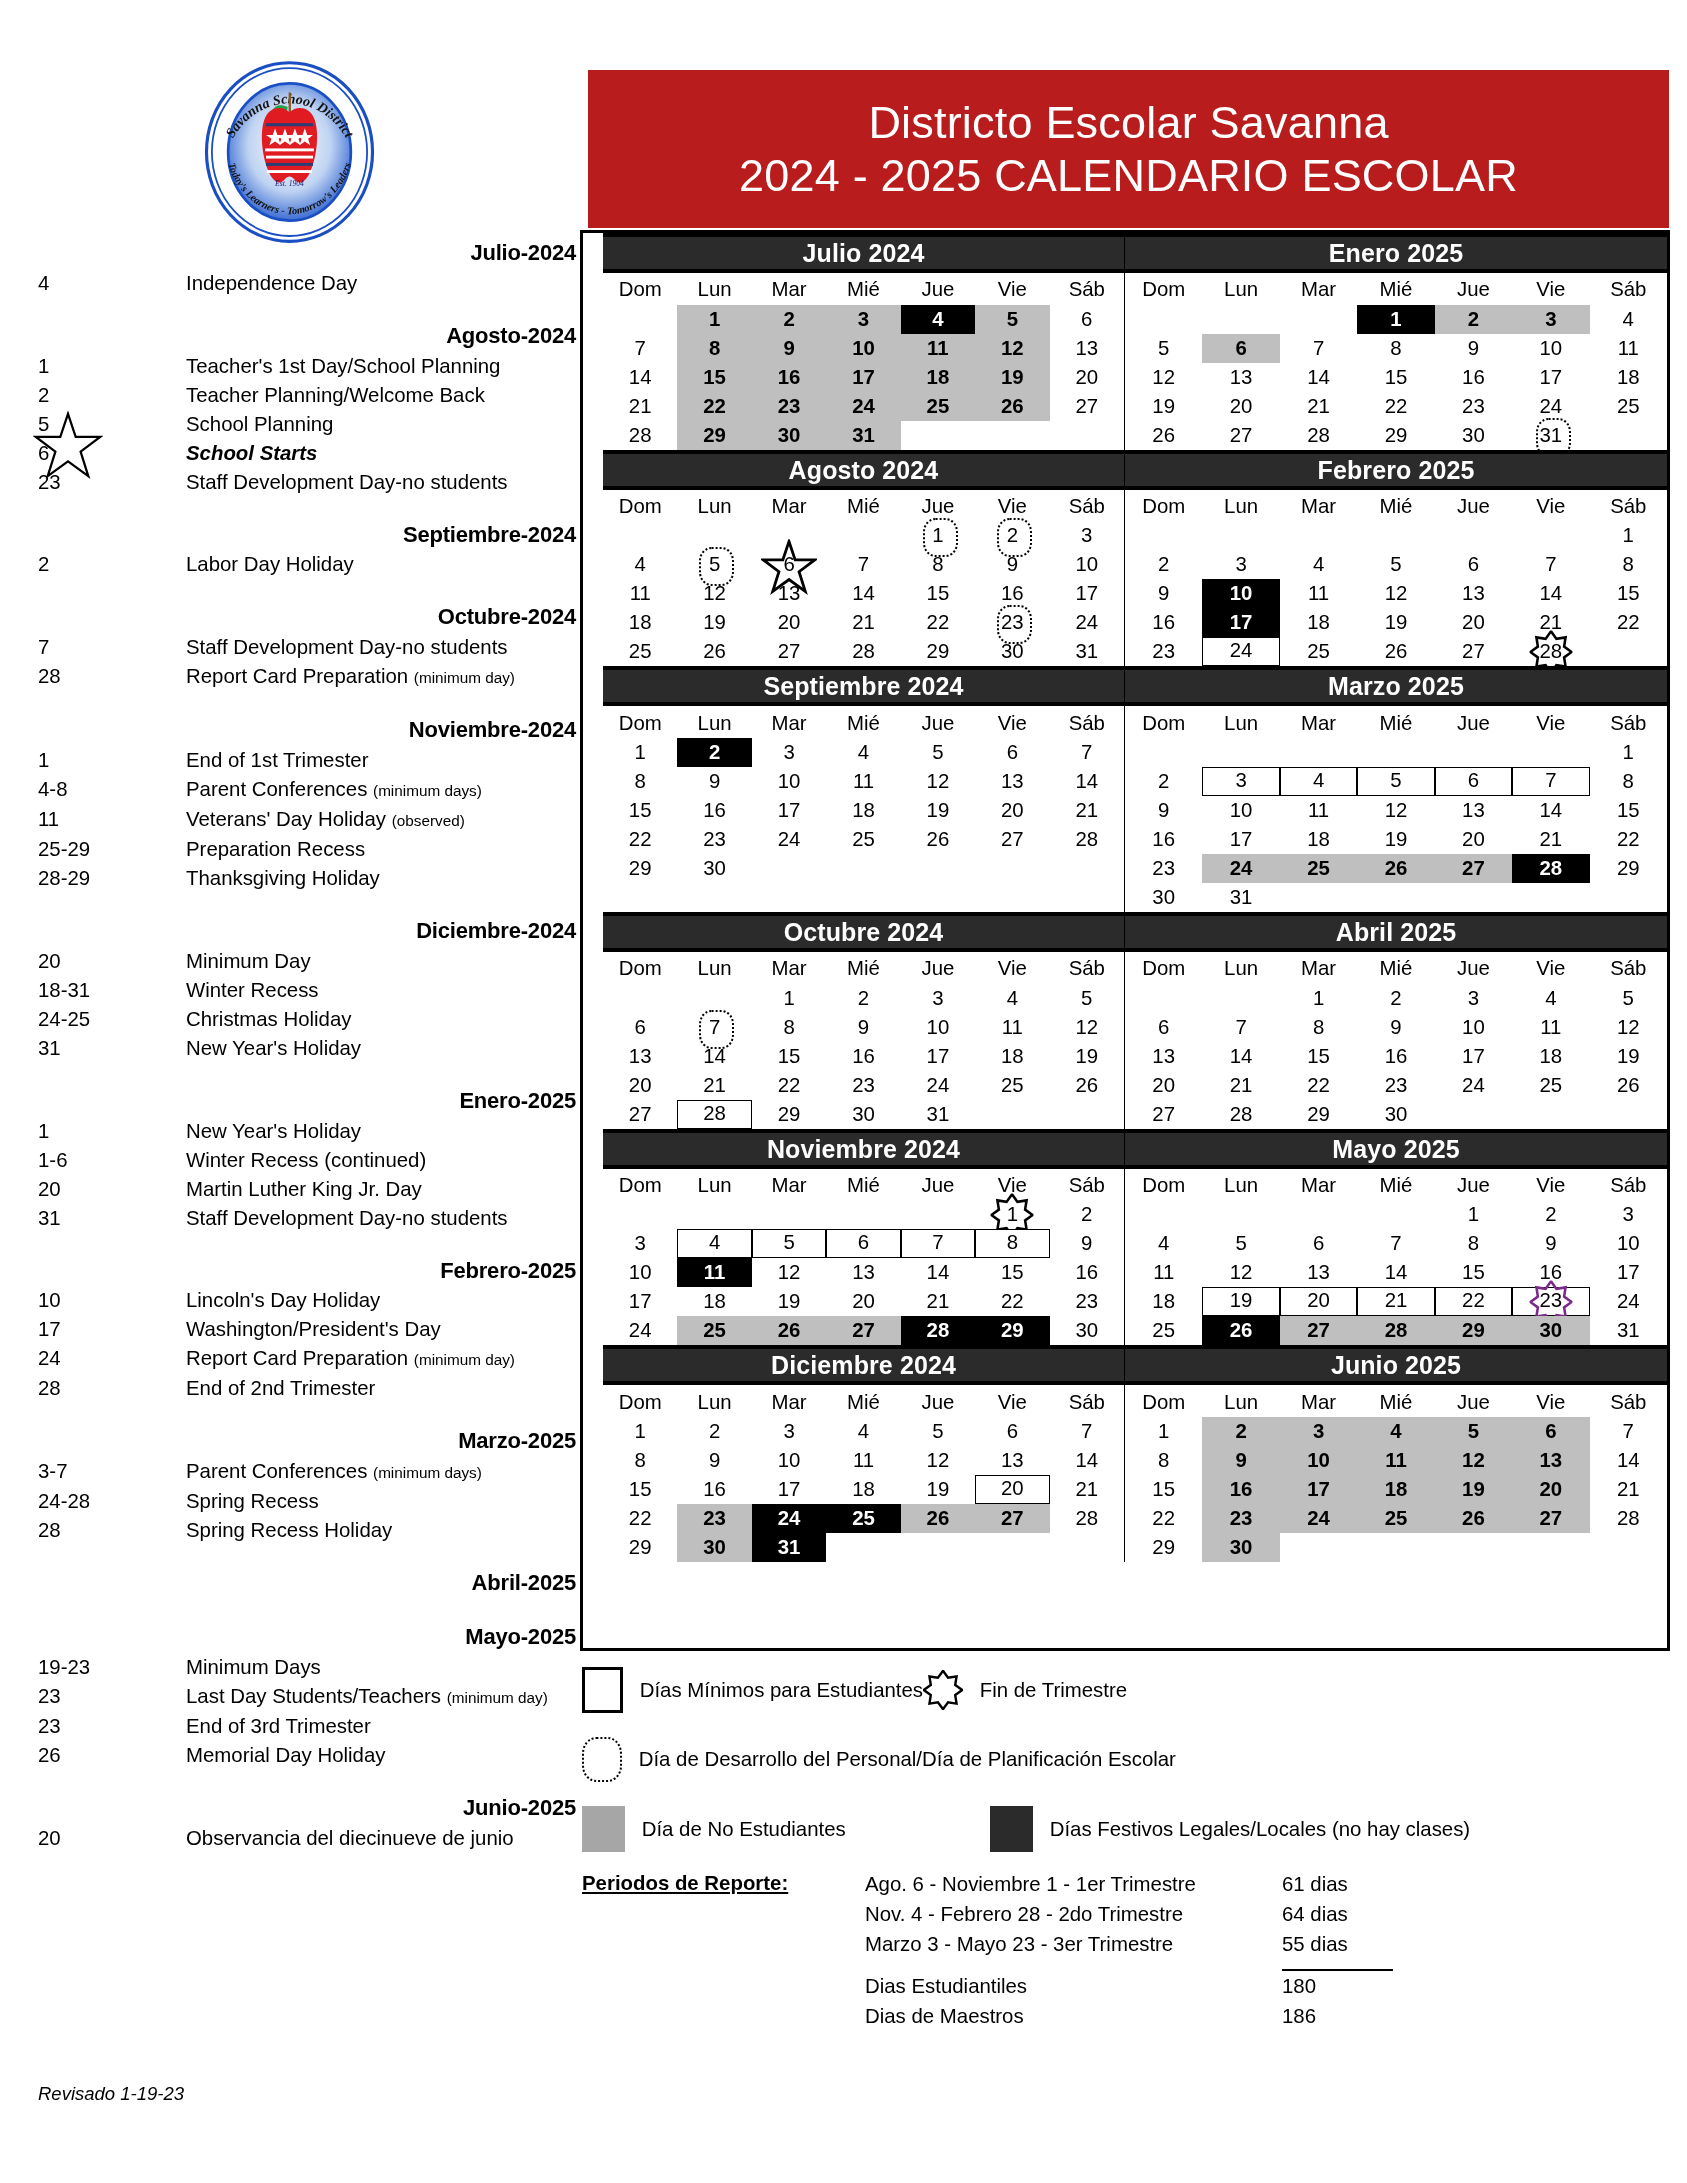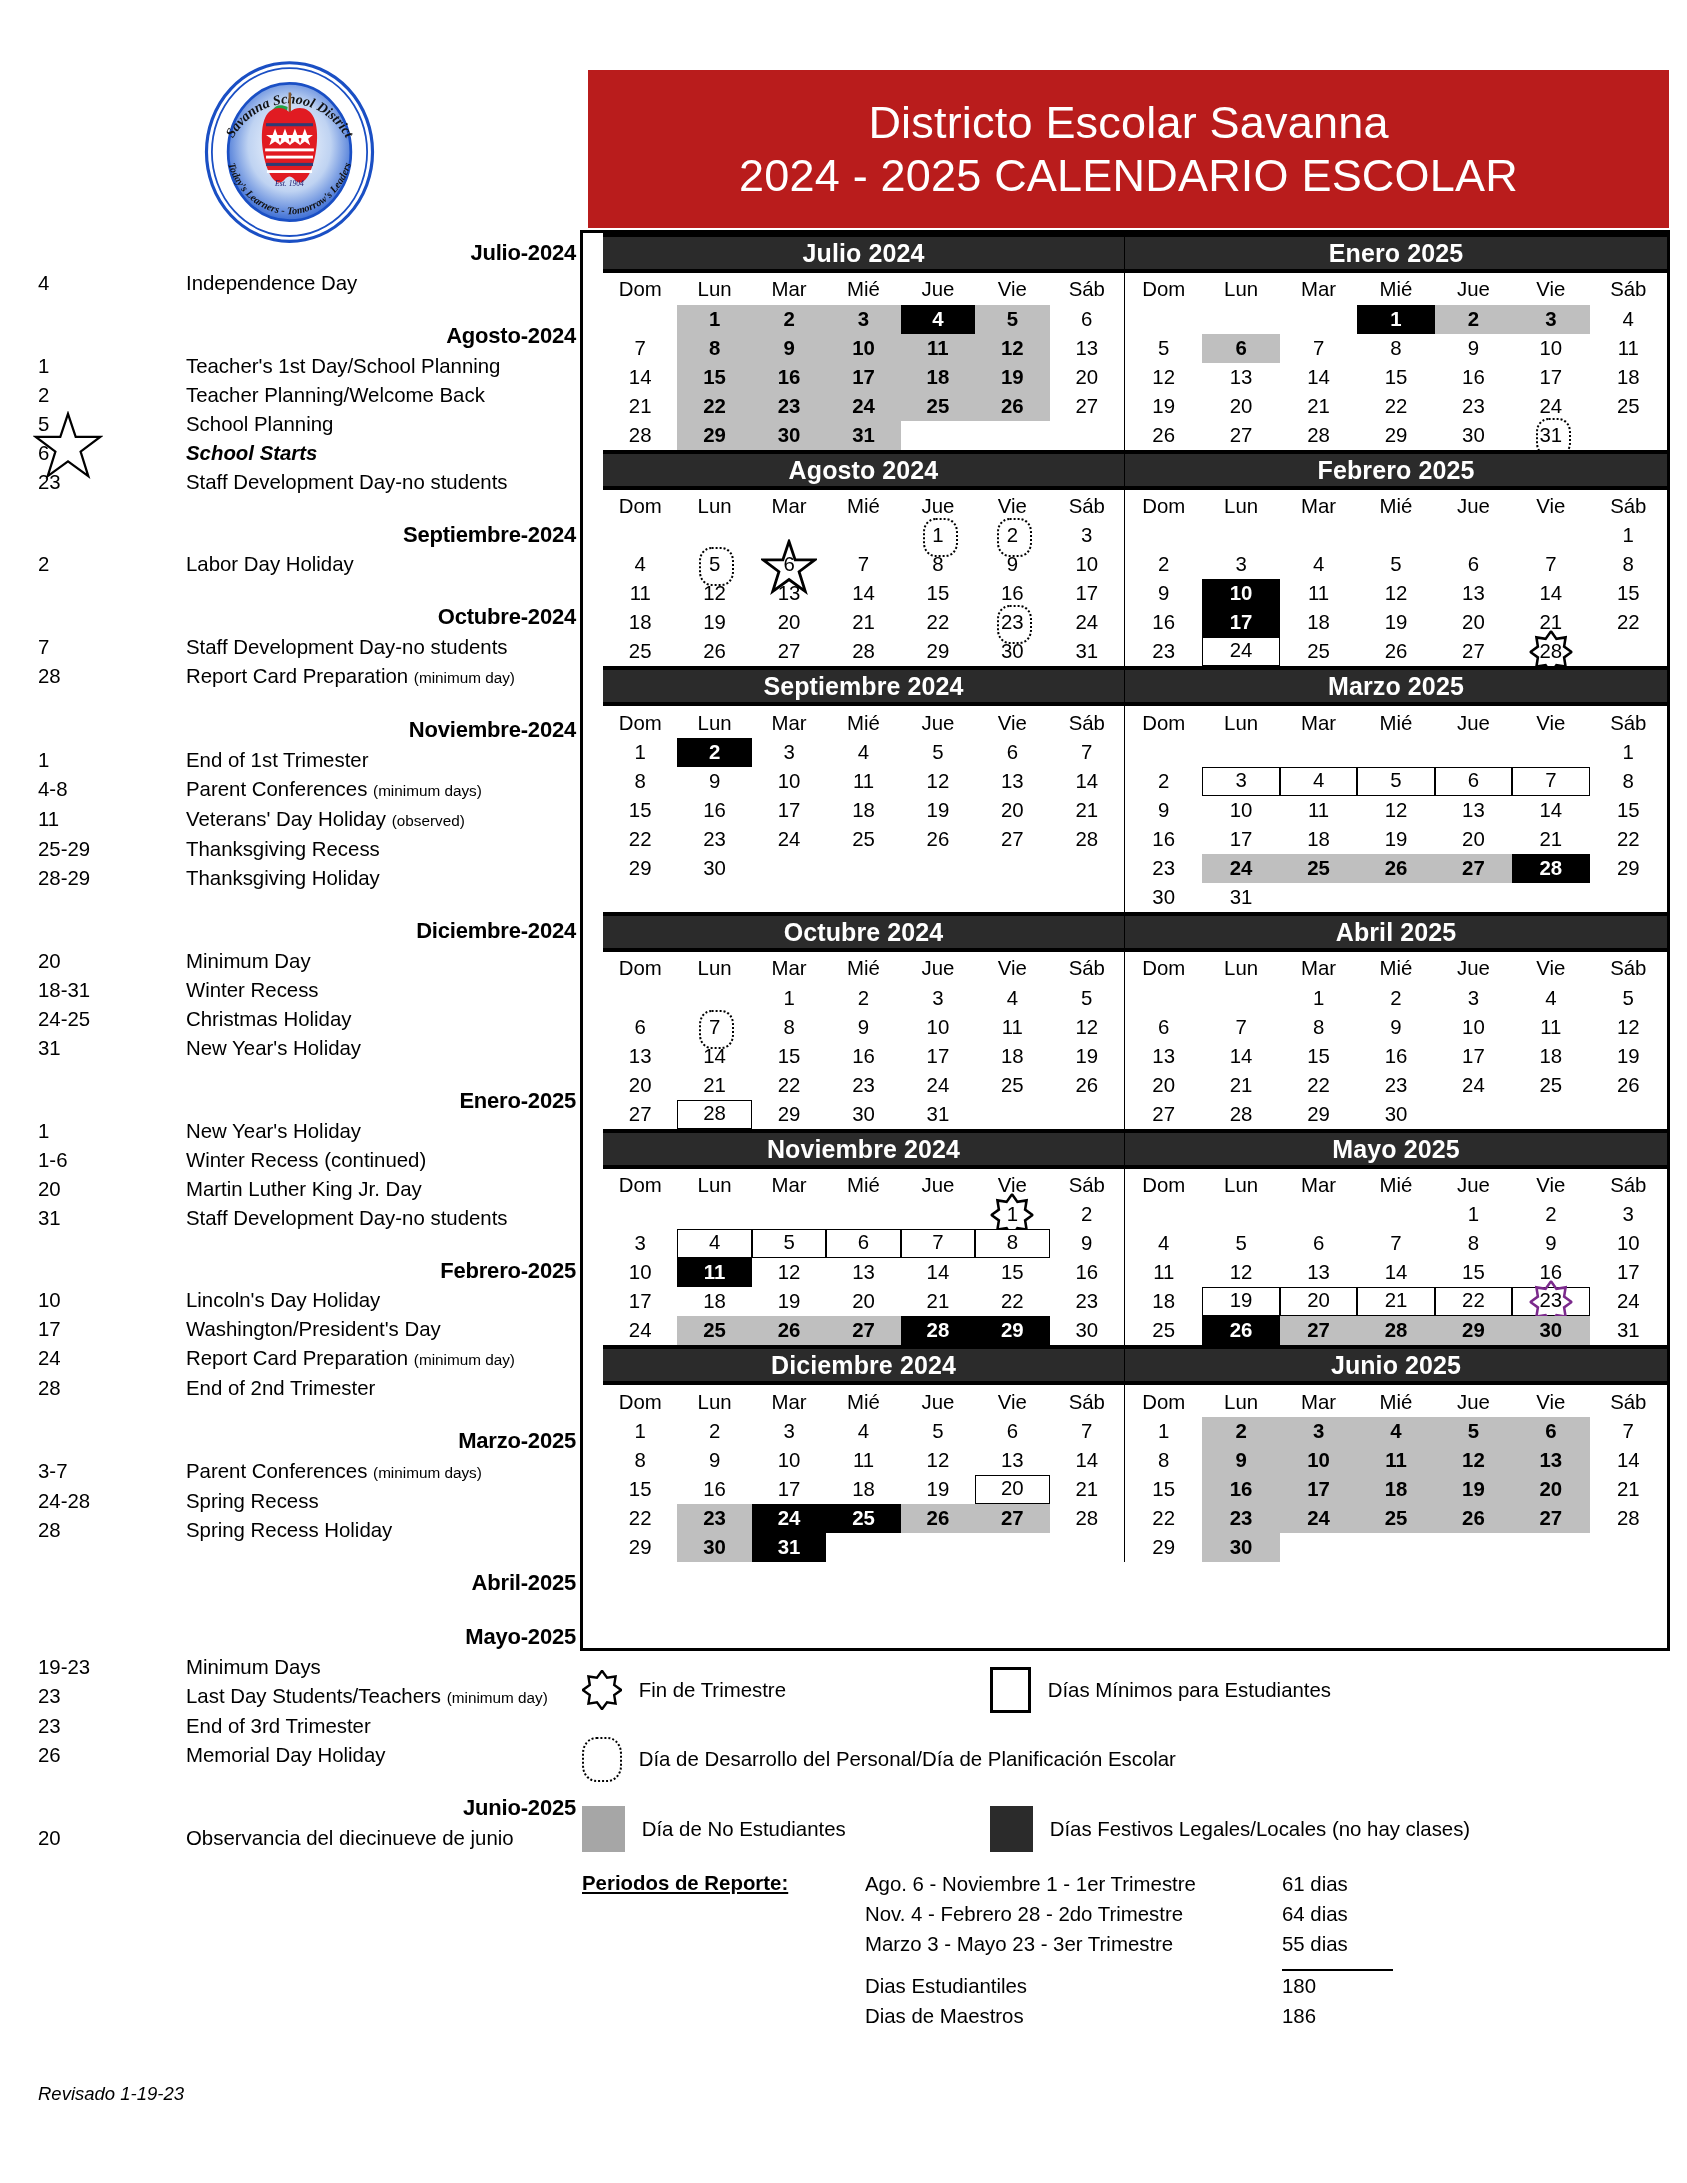--- a/index.html
+++ b/index.html
@@ -198,21 +198,21 @@
     <div class="ev">
       <span class="d">4-8</span>
       <span class="t">Parent Conferences <span class="sm">(minimum days)</span></span>
     </div>
     <div class="ev">
       <span class="d">11</span>
       <span class="t">Veterans' Day Holiday <span class="sm">(observed)</span></span>
     </div>
     <div class="ev">
       <span class="d">25-29</span>
-      <span class="t">Thanksgiving Recess</span>
+      <span class="t">Preparation Recess</span>
     </div>
     <div class="ev">
       <span class="d">28-29</span>
       <span class="t">Thanksgiving Holiday</span>
     </div>
     <div class="mo-gap"></div>
     <div class="mo-head">Diciembre-2024</div>
     <div class="ev">
       <span class="d">20</span>
       <span class="t">Minimum Day</span>
@@ -1828,33 +1828,33 @@
               <td></td>
             </tr>
           </tbody>
         </table>
       </div>
     </div>
 </div>
 
 <div id="legend">
     <div class="lg-row">
+      <div class="lg-item">
+        <span class="lg-swatch">
+          <span class="sw-box"></span>
+        </span>
+        <span>Días Mínimos para Estudiantes</span>
+      </div>
       <div class="lg-item col1">
         <span class="lg-swatch">
           <span class="sw-burst"><svg viewBox="0 0 100 100">
               <polygon points="50.0,2.0 62.6,19.5 83.9,16.1 80.5,37.4 98.0,50.0 80.5,62.6 83.9,83.9 62.6,80.5 50.0,98.0 37.4,80.5 16.1,83.9 19.5,62.6 2.0,50.0 19.5,37.4 16.1,16.1 37.4,19.5" fill="none" stroke="#000" stroke-width="6"></polygon>
             </svg></span>
         </span>
         <span>Fin de Trimestre</span>
-      </div>
-      <div class="lg-item">
-        <span class="lg-swatch">
-          <span class="sw-box"></span>
-        </span>
-        <span>Días Mínimos para Estudiantes</span>
       </div>
     </div>
     <div class="lg-row">
       <div class="lg-item">
         <span class="lg-swatch">
           <span class="sw-dot"></span>
         </span>
         <span>Día de Desarrollo del Personal/Día de Planificación Escolar</span>
       </div>
     </div>

